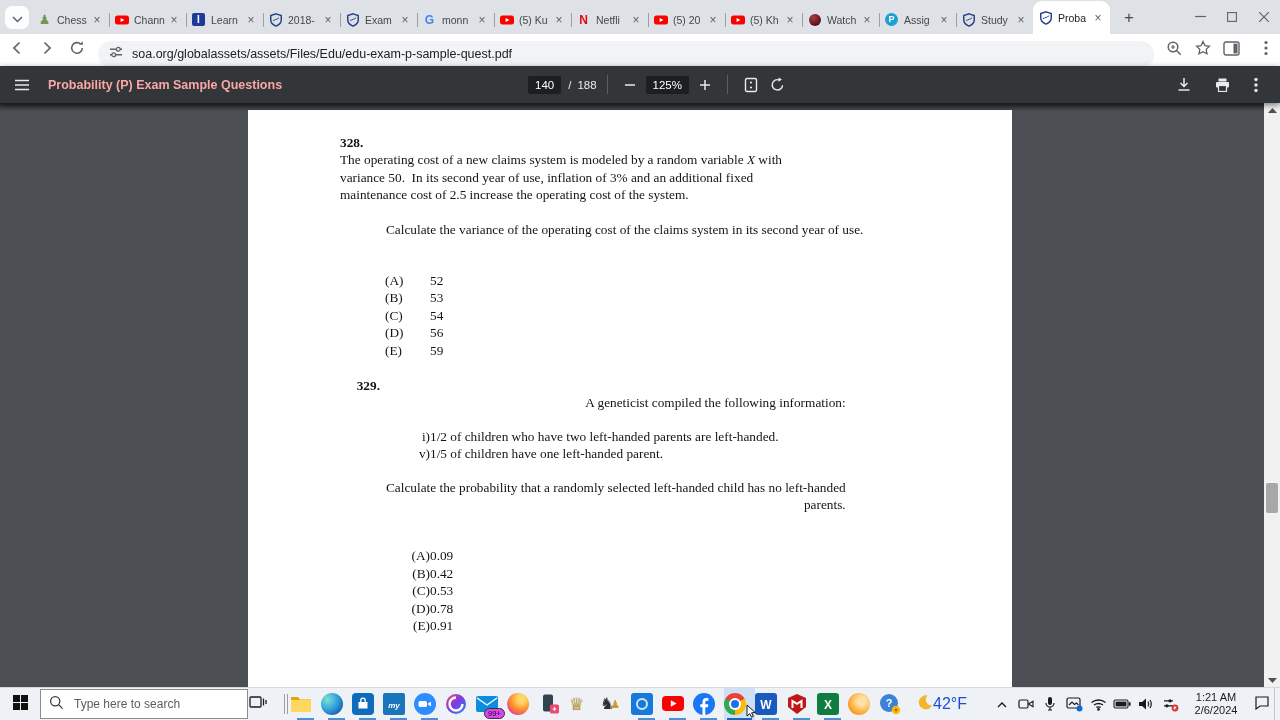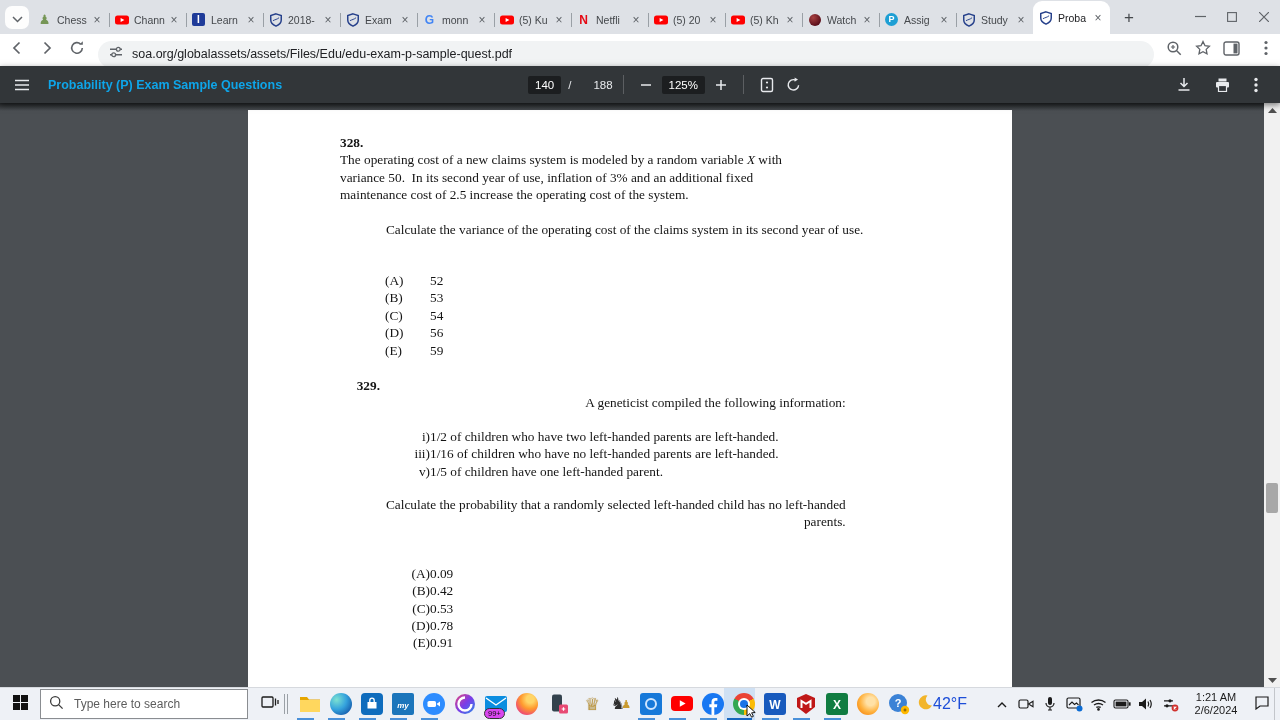--- a/index.html
+++ b/index.html
@@ -29,21 +29,21 @@
            align-items:center;padding:0 11px;min-width:0;}
   .omnibox .url{font-size:12.5px;color:#202124;margin-left:9px;white-space:nowrap;overflow:hidden;}
   .actions{display:flex;align-items:center;margin-right:6px;}
   .actions>*{margin:0 6px;display:flex;align-items:center;justify-content:center;}
   .avatar{width:23px;height:23px;border-radius:50%;
           background:radial-gradient(circle at 38% 32%,#bfe6f5,#59a8d8 45%,#2f6fae 80%);}
   
   .pdfbar{position:absolute;top:66px;left:0;right:0;height:37px;background:#323639;display:flex;
           align-items:center;z-index:6;box-shadow:0 2px 6px rgba(0,0,0,.5);}
   .pdfbar .ham{margin-left:14px;display:flex;}
-  .pdftitle{color:#0ea5e9;font-size:12.5px;font-weight:700;margin-left:18px;}
+  .pdftitle{color:#fca5a5;font-size:12.5px;font-weight:700;margin-left:18px;}
   .pagectl{position:absolute;left:528px;display:flex;align-items:center;color:#e8eaed;font-size:11.5px;}
   .darkbox{background:#1c1e20;border-radius:2px;padding:3px 7px;color:#fff;}
   .pdfsep{width:1px;height:19px;background:#5c5f62;margin:0 10px;}
   .pdfbtn{display:flex;align-items:center;justify-content:center;margin:0 6px;}
   .pdfright{position:absolute;right:10px;display:flex;align-items:center;}
   .pdfright>*{margin:0 12px;display:flex;}
   
   .viewer{position:absolute;top:103px;left:0;right:0;bottom:32px;background:#4b4f53;overflow:hidden;}
   .viewer::before{content:"";position:absolute;top:0;left:0;right:0;height:8px;
                   background:linear-gradient(#232628,#4b4f53);z-index:1;}
@@ -65,21 +65,21 @@
   .sbthumb{position:absolute;left:2px;width:12px;top:380px;height:30px;background:#a8a8a8;border-radius:2px;}
   
   .taskbar{position:absolute;bottom:0;left:0;right:0;height:32px;background:#eef1f6;
            border-top:1px solid #d6d9de;display:flex;align-items:center;z-index:8;}
   .startbtn{width:40px;height:32px;display:flex;align-items:center;justify-content:center;flex:none;}
   .searchbox{width:208px;height:30px;background:#fff;border:1px solid #8a8d91;box-sizing:border-box;
              display:flex;align-items:center;padding:0 8px;flex:none;}
   .searchbox input{border:none;outline:none;font-size:12px;color:#444;background:transparent;
                    margin-left:8px;width:150px;font-family:"Liberation Sans",sans-serif;}
   .searchbox input::placeholder{color:#5c5c5c;opacity:1;}
-  .tb-ic{width:31px;height:32px;display:flex;align-items:center;justify-content:flex-end;position:relative;flex:none;}
+  .tb-ic{width:31px;height:32px;display:flex;align-items:center;justify-content:flex-start;position:relative;flex:none;}
   .tb-ic.open::after{content:"";position:absolute;bottom:0;left:7px;right:7px;height:2px;background:#4a90d9;}
   .tb-ic.active{background:#cfe0f3;}
   .tb-ic.active::after{left:3px;right:3px;background:#1666c0;}
   .tbsep{width:1px;height:20px;background:#9aa0a6;margin:0 5px;box-shadow:3px 0 0 #9aa0a6;flex:none;}
   .badge99{position:absolute;bottom:1px;left:8px;background:#d946ef;border:1px solid #333;border-radius:8px;
            font-size:7.5px;line-height:9px;padding:0 3px;color:#111;}
   .cursor{position:absolute;right:-2px;bottom:-2px;z-index:3;}
   .weather{display:flex;align-items:center;margin-left:6px;flex:none;}
   .weather .temp{font-size:16px;color:#1d4ed8;}
   .trayspacer{flex:1;}
@@ -315,21 +315,21 @@
   <div class="pdfbar">
     <span class="ham">
         <svg width="16" height="14">
           <path d="M1 2.5h14M1 7h14M1 11.5h14" stroke="#e8eaed" stroke-width="1.6"></path>
         </svg>
       </span>
     <span class="pdftitle">Probability (P) Exam Sample Questions</span>
     <div class="pagectl">
       <span class="darkbox">140</span>
       <span style="margin-left:7px">/</span>
-      <span style="margin-left:22px">188</span>
+      <span style="margin-left:6px">188</span>
       <span class="pdfsep"></span>
       <span class="pdfbtn">
           <svg width="12" height="12">
             <path d="M1 6h10" stroke="#e8eaed" stroke-width="1.5"></path>
           </svg>
         </span>
       <span class="darkbox" style="margin:0 4px">125%</span>
       <span class="pdfbtn">
           <svg width="12" height="12">
             <path d="M1 6h10M6 1v10" stroke="#e8eaed" stroke-width="1.5"></path>
@@ -418,24 +418,20 @@
               <div class="qbody">
                 <div class="pline"><span>A geneticist compiled the following information:</span></div>
               </div>
             </div>
             <div style="height: 16px;"></div>
             <div class="itrow">
               <span class="itl">i)</span>
               <span class="pline">1/2 of children who have two left-handed parents are left-handed.</span>
             </div>
             <div class="itrow">
-              <span class="itl">iii)</span>
-              <span class="pline">1/16 of children who have no left-handed parents are left-handed.</span>
-            </div>
-            <div class="itrow">
               <span class="itl">v)</span>
               <span class="pline">1/5 of children have one left-handed parent.</span>
             </div>
             <div style="height: 16px;"></div>
             <div class="prompt">
               <div class="pline">Calculate the probability that a randomly selected left-handed child has no left-handed</div>
               <div class="pline">parents.</div>
             </div>
             <div style="height: 34px;"></div>
             <div class="chrow">

